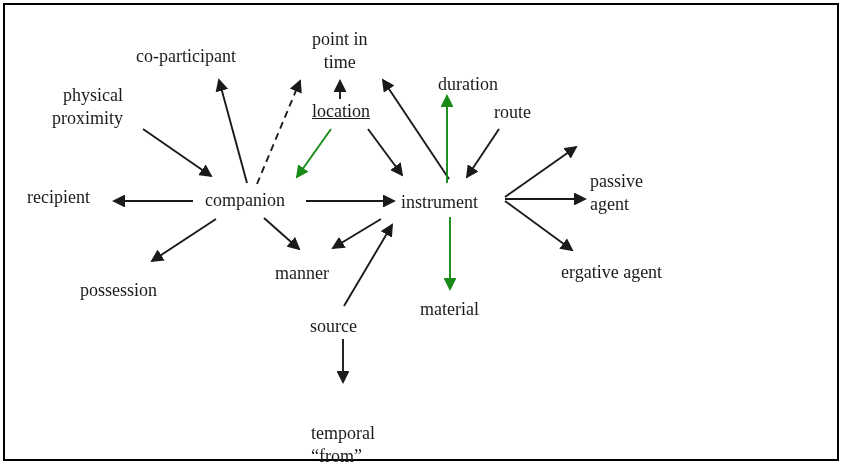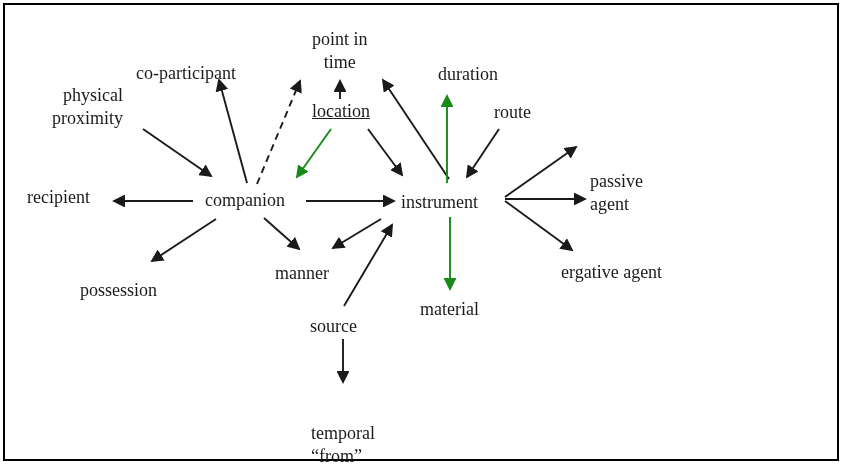--- a/index.html
+++ b/index.html
@@ -67,25 +67,25 @@
     </g>
     <g stroke="#178a17" stroke-width="1.9" fill="none">
       <line x1="331" y1="129" x2="297" y2="177" marker-end="url(#head-g)"></line>
       <line x1="447" y1="183" x2="447" y2="96" marker-end="url(#head-g)"></line>
       <line x1="450" y1="217" x2="450" y2="289" marker-end="url(#head-g)"></line>
     </g>
   </svg>
 
   <div class="node" style="left:52px;  top:84px;text-align:right;">physical
 proximity</div>
-  <div class="node" style="left:136px; top:62px;">co-participant</div>
+  <div class="node" style="left:136px; top:45px;">co-participant</div>
   <div class="node" style="left:312px; top:28px;text-align:center;">point in
 time</div>
   <div class="node" style="left:312px; top:100px;text-decoration:underline;">location</div>
-  <div class="node" style="left:438px; top:63px;">duration</div>
+  <div class="node" style="left:438px; top:73px;">duration</div>
   <div class="node" style="left:494px; top:101px;">route</div>
   <div class="node" style="left:590px; top:170px;">passive
 agent</div>
   <div class="node" style="left:561px; top:261px;">ergative agent</div>
   <div class="node" style="left:27px;  top:186px;">recipient</div>
   <div class="node" style="left:205px; top:189px;">companion</div>
   <div class="node" style="left:401px; top:191px;">instrument</div>
   <div class="node" style="left:80px;  top:279px;">possession</div>
   <div class="node" style="left:275px; top:262px;">manner</div>
   <div class="node" style="left:310px; top:315px;">source</div>

